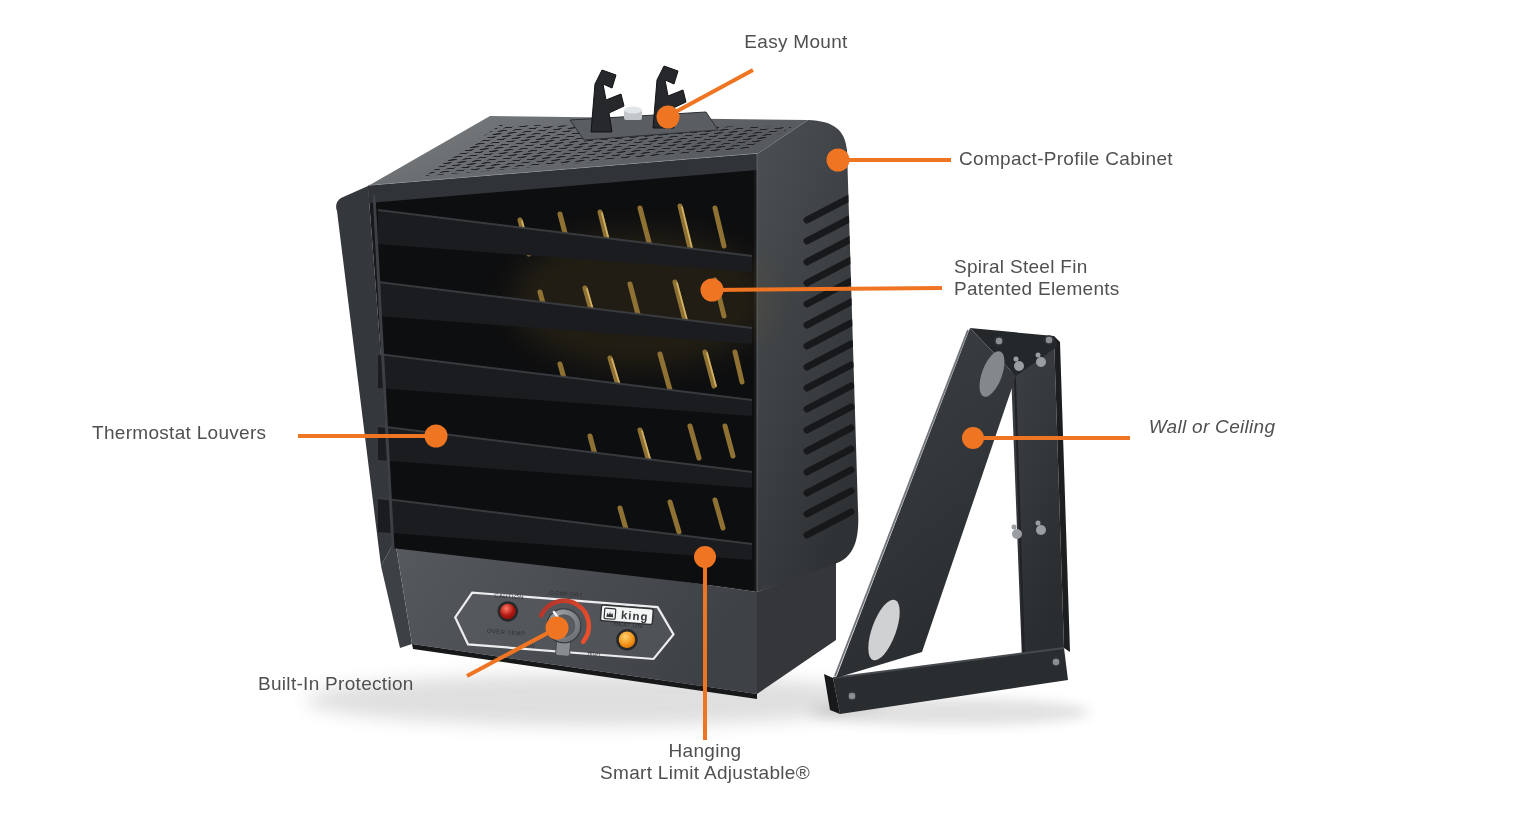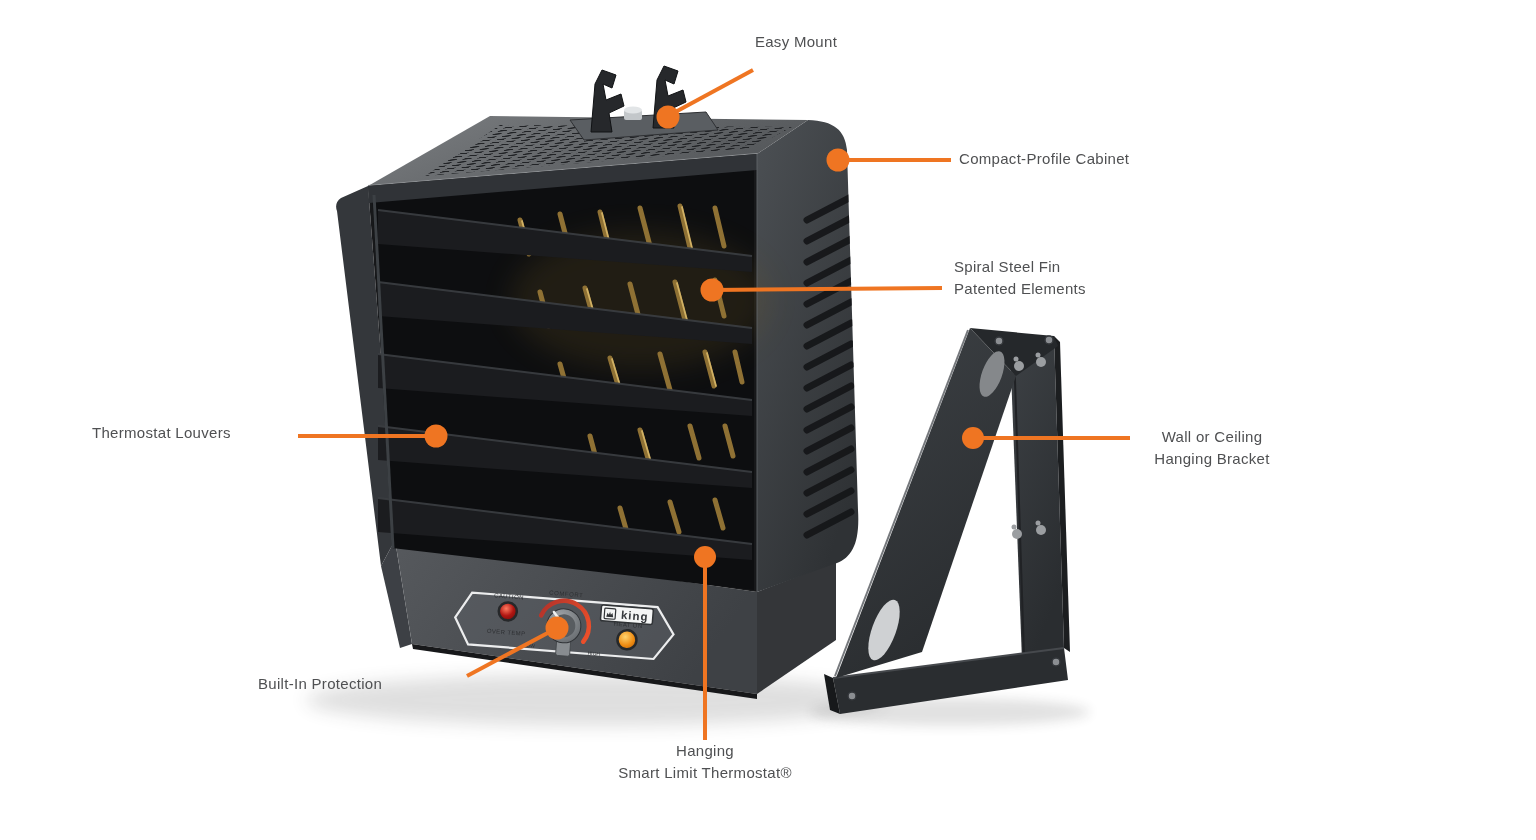--- a/index.html
+++ b/index.html
@@ -3,30 +3,30 @@
 <meta charset="utf-8">
 <style>
   html,body{margin:0;padding:0;background:#ffffff;}
   .stage{
     position:relative;width:1536px;height:840px;background:#ffffff;overflow:hidden;
     font-family:"Liberation Sans", sans-serif;
   }
   .stage svg{position:absolute;left:0;top:0;}
   .callout-label{
     position:absolute;
-    font-size:15px;line-height:22px;letter-spacing:.3px;
+    font-size:19px;line-height:22px;letter-spacing:.3px;
     color:#4F5052;white-space:nowrap;
   }
   .callout-label span{display:block;}
   .align-center{text-align:center;}
   #lbl-easy-mount   {left:646px;top:31px;width:300px;}
   #lbl-cabinet      {left:959px;top:148px;}
   #lbl-heating      {left:954px;top:256px;}
   #lbl-louvers      {left:92px; top:422px;}
-  #lbl-bracket      {left:1062px;top:426px;width:300px;}
+  #lbl-bracket      {left:1062px;top:416px;width:300px;font-style:italic;}
   #lbl-thermostat   {left:258px;top:673px;}
   #lbl-smart-limit  {left:555px;top:740px;width:300px;}
 </style>
 </head>
 <body>
 
 <div class="stage">
 
   <svg width="1536" height="840" viewBox="0 0 1536 840">
     <defs>
@@ -247,25 +247,24 @@
     <span>Spiral Steel Fin</span>
     <span>Patented Elements</span>
   </div>
 
   <div id="lbl-louvers" class="callout-label">
     <span>Thermostat Louvers</span>
   </div>
 
   <div id="lbl-bracket" class="callout-label align-center">
     <span>Wall or Ceiling</span>
-    <span>Hanging Bracket</span>
   </div>
 
   <div id="lbl-thermostat" class="callout-label">
     <span>Built-In Protection</span>
   </div>
 
   <div id="lbl-smart-limit" class="callout-label align-center">
     <span>Hanging</span>
-    <span>Smart Limit Thermostat®</span>
+    <span>Smart Limit Adjustable®</span>
   </div>
 
 </div>
 
 </body></html>

